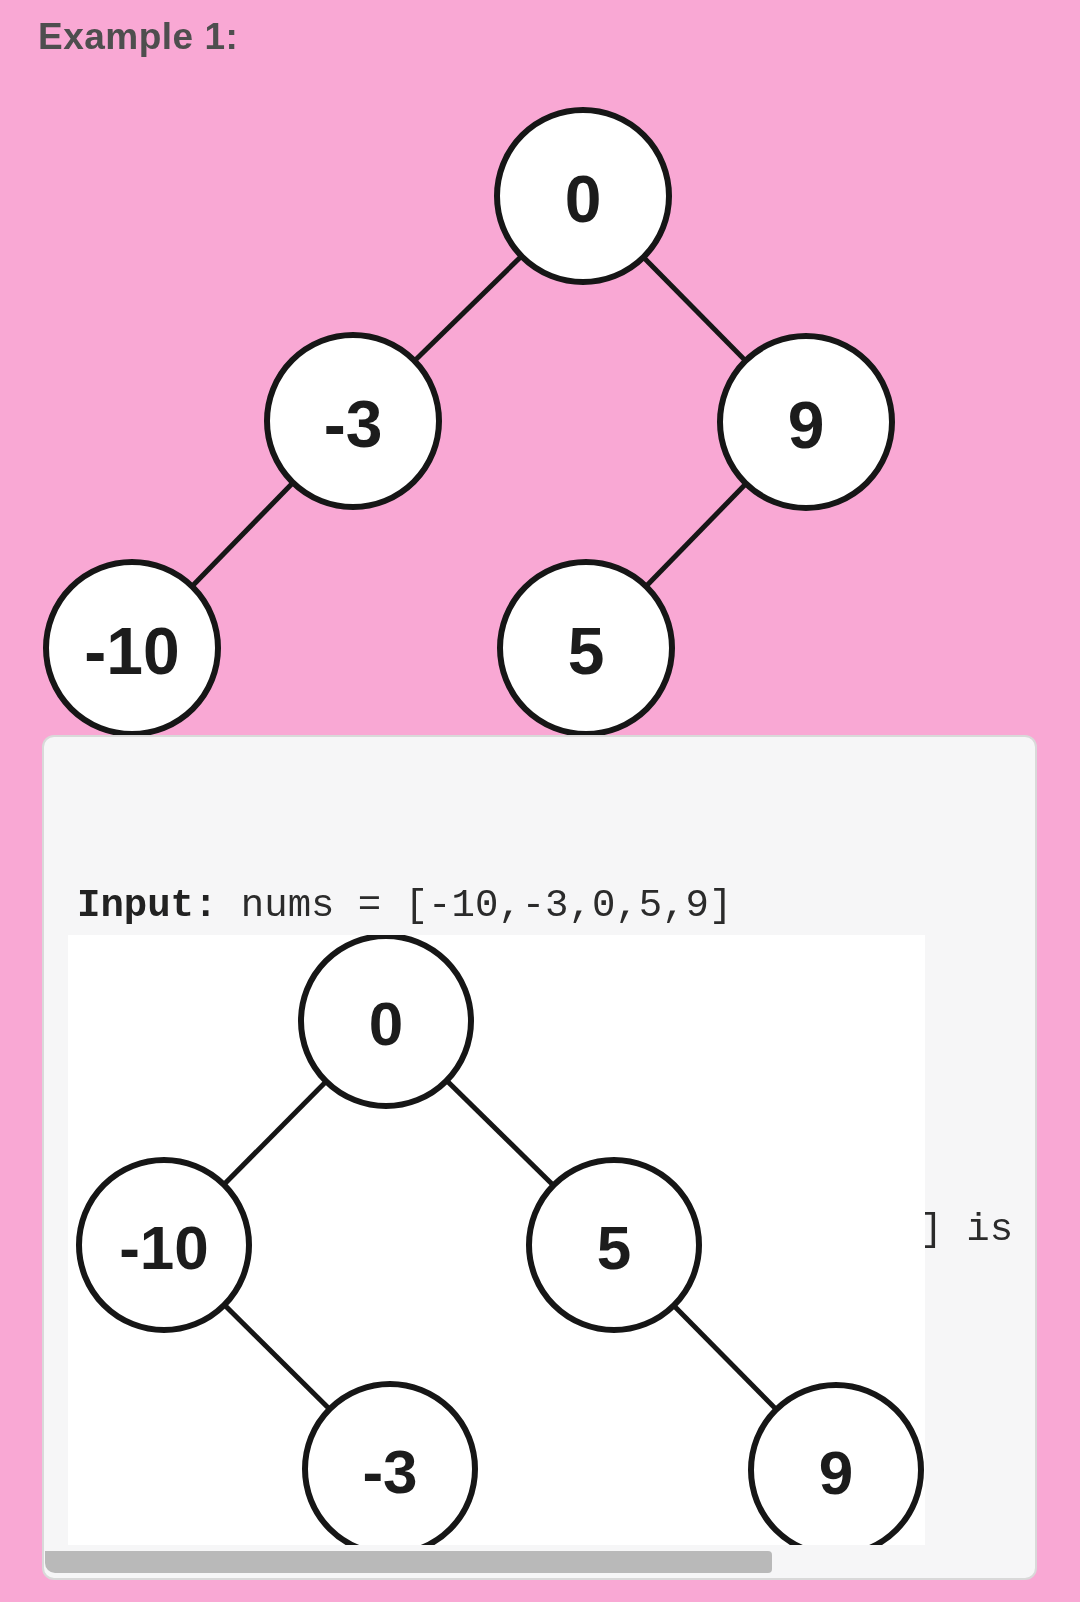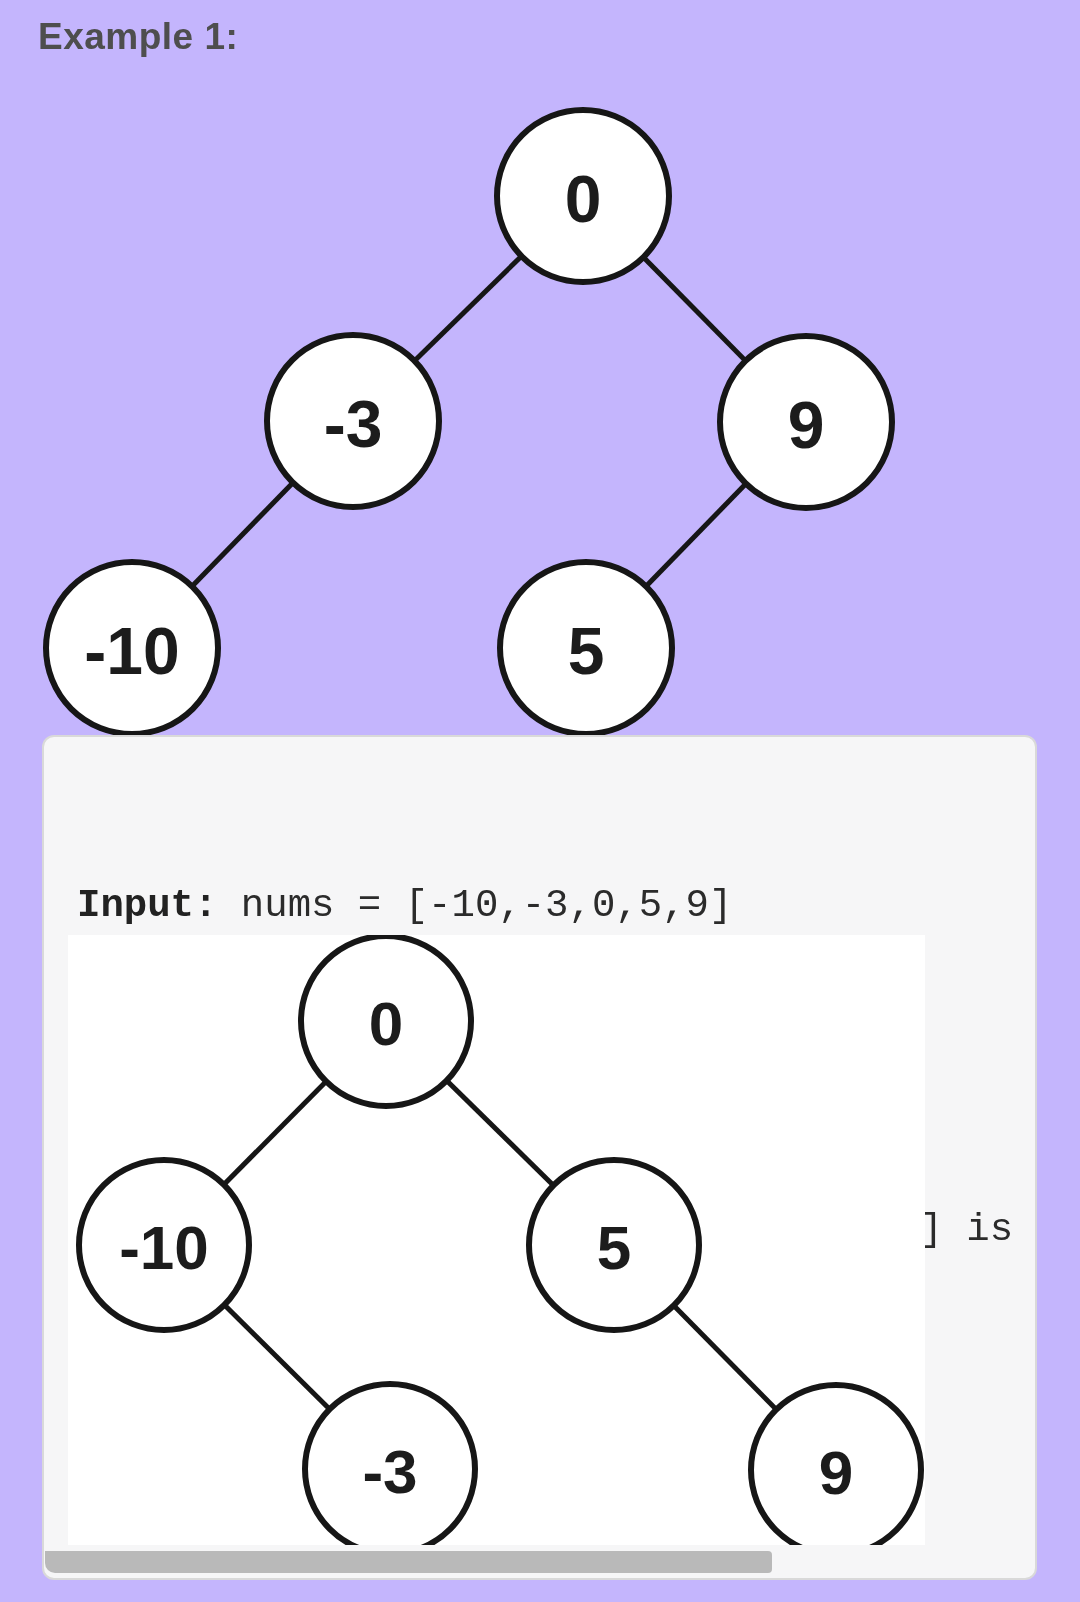--- a/index.html
+++ b/index.html
@@ -1,16 +1,16 @@
 <!DOCTYPE html>
 <html><head>
 <meta charset="utf-8">
 <style>
   html,body{margin:0;padding:0;background:#ffffff;}
-  .screen{position:relative;width:1080px;height:1602px;background:#c4b5fd;overflow:hidden;
+  .screen{position:relative;width:1080px;height:1602px;background:#f9a8d4;overflow:hidden;
           font-family:"Liberation Sans",sans-serif;}
   .heading{position:absolute;left:38px;top:16px;font-size:37px;font-weight:bold;color:#4e4e4e;
            letter-spacing:0.5px;}
   .tree-figure{position:absolute;}
   .tree-figure svg{display:block;}
   #fig-top{left:0;top:100px;width:1080px;height:640px;}
   .code-block{position:absolute;left:42px;top:735px;width:995px;height:845px;box-sizing:border-box;
               background:#f6f6f7;border:2px solid #d9d9d9;border-radius:12px;overflow:hidden;padding-left:24px;}
   .code-lines{position:absolute;left:33px;top:34px;font-family:"Liberation Mono",monospace;
               font-size:39px;color:#2b2b2b;line-height:54px;white-space:pre;}

